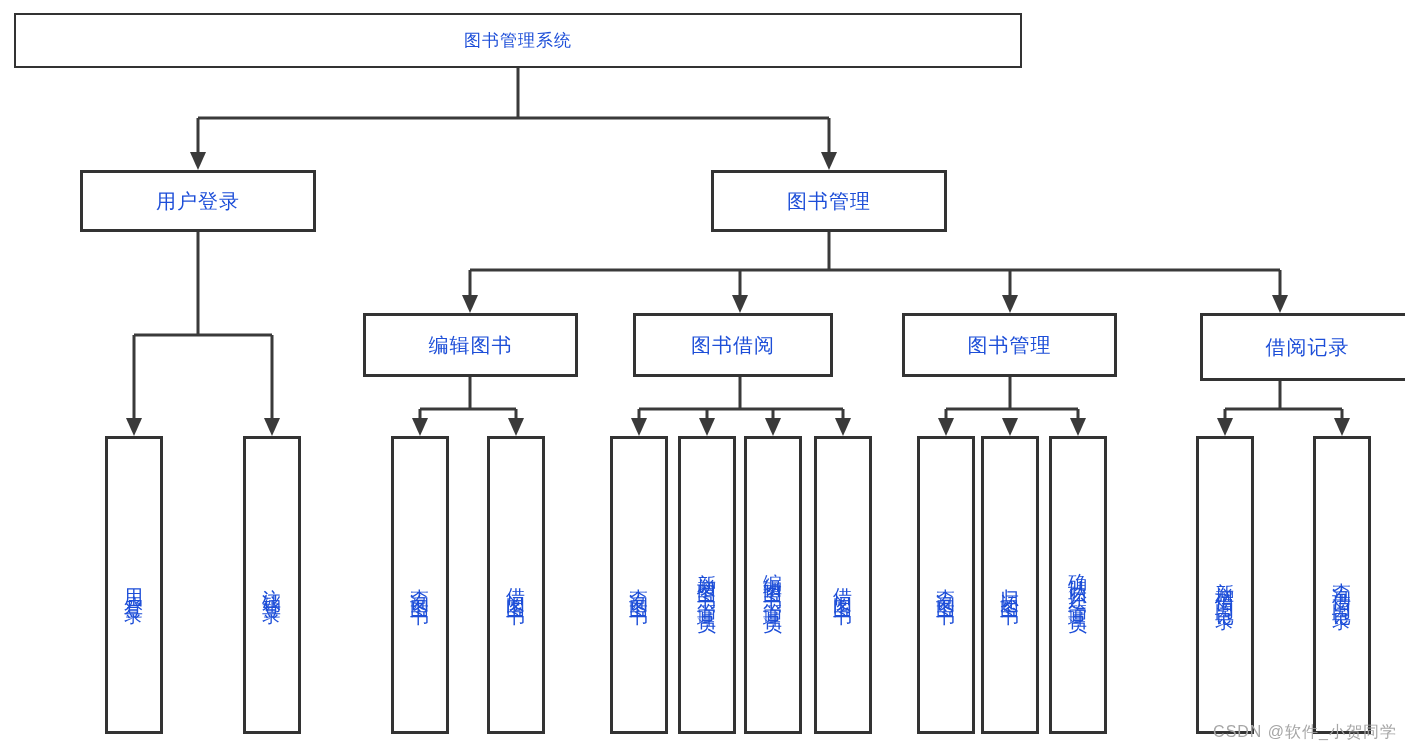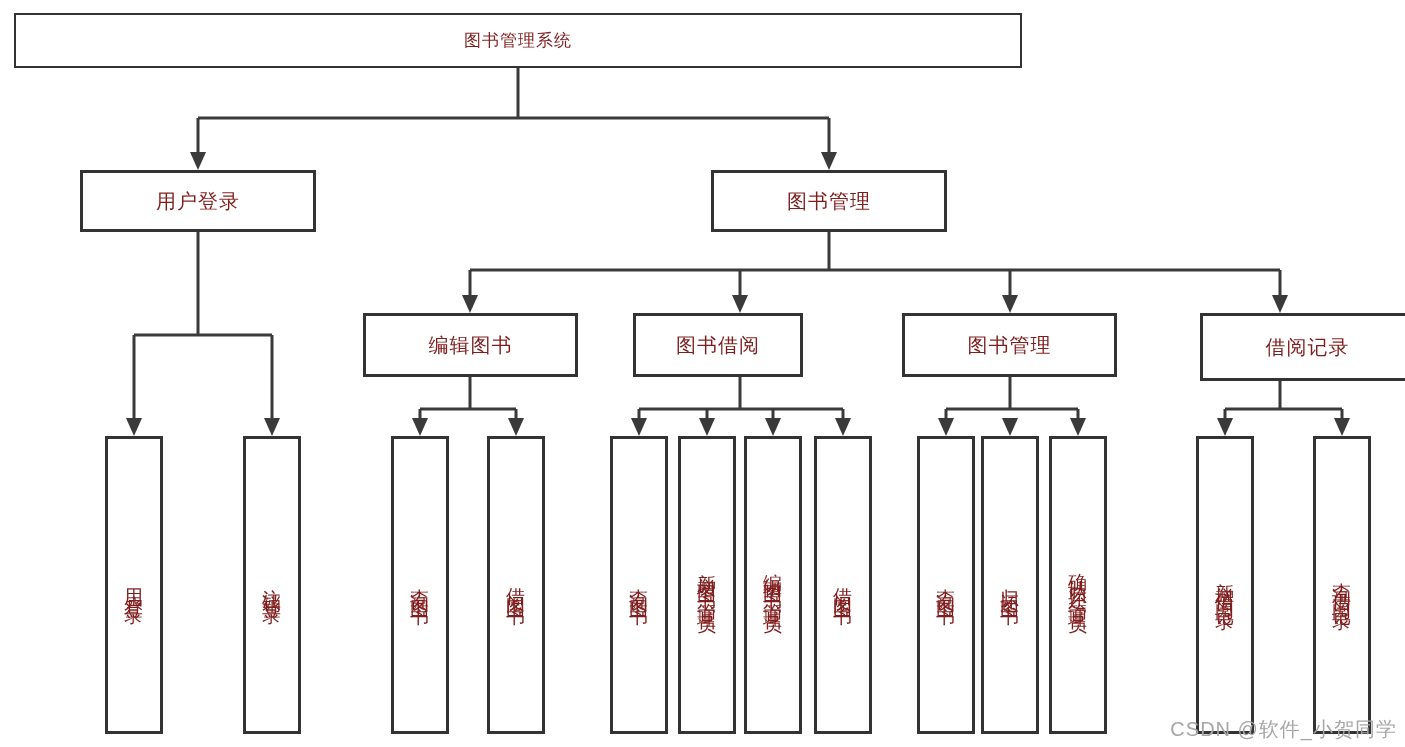--- a/index.html
+++ b/index.html
@@ -30,21 +30,21 @@
   }
   .ah {
     fill: #3a3a3a;
     stroke: none;
   }
   .box {
     position: absolute;
     box-sizing: border-box;
     background: #ffffff;
     border: 3px solid #333333;
-    color: #7f1d1d;
+    color: #1d4ed8;
     display: flex;
     align-items: center;
     justify-content: center;
     text-align: center;
   }
   .root {
     border-width: 2px;
     font-size: 17px;
     letter-spacing: 1px;
   }
@@ -56,21 +56,21 @@
     writing-mode: vertical-rl;
     text-orientation: mixed;
     font-size: 19px;
     letter-spacing: 6px;
     line-height: 1;
   }
   .watermark {
     position: absolute;
     right: 8px;
     bottom: 4px;
-    font-size: 20px;
+    font-size: 16px;
     color: #a6a6a6;
     letter-spacing: 1px;
     white-space: nowrap;
   }
 </style>
 </head>
 <body>
 
 <div class="canvas">
 
@@ -109,21 +109,21 @@
     <path class="ah" d="M1217 418 L1233 418 L1225 436 Z"></path>
     <path class="ah" d="M1334 418 L1350 418 L1342 436 Z"></path>
   </svg>
 
   <div class="box root" style="left:14px; top:13px; width:1008px; height:55px;">图书管理系统</div>
 
   <div class="box lvl" style="left:80px; top:170px; width:236px; height:62px;">用户登录</div>
   <div class="box lvl" style="left:711px; top:170px; width:236px; height:62px;">图书管理</div>
 
   <div class="box lvl" style="left:363px; top:313px; width:215px; height:64px;">编辑图书</div>
-  <div class="box lvl" style="left:633px; top:313px; width:170px; height:64px;">图书借阅</div>
+  <div class="box lvl" style="left:633px; top:313px; width:200px; height:64px;">图书借阅</div>
   <div class="box lvl" style="left:902px; top:313px; width:215px; height:64px;">图书管理</div>
   <div class="box lvl" style="left:1200px; top:313px; width:215px; height:68px;">借阅记录</div>
 
   <div class="box leaf" style="left:105px; top:436px; width:58px; height:298px;">用户登录</div>
   <div class="box leaf" style="left:243px; top:436px; width:58px; height:298px;">注销登录</div>
 
   <div class="box leaf" style="left:391px; top:436px; width:58px; height:298px;">查询图书</div>
   <div class="box leaf" style="left:487px; top:436px; width:58px; height:298px;">借阅图书</div>
 
   <div class="box leaf" style="left:610px; top:436px; width:58px; height:298px;">查询图书</div>

